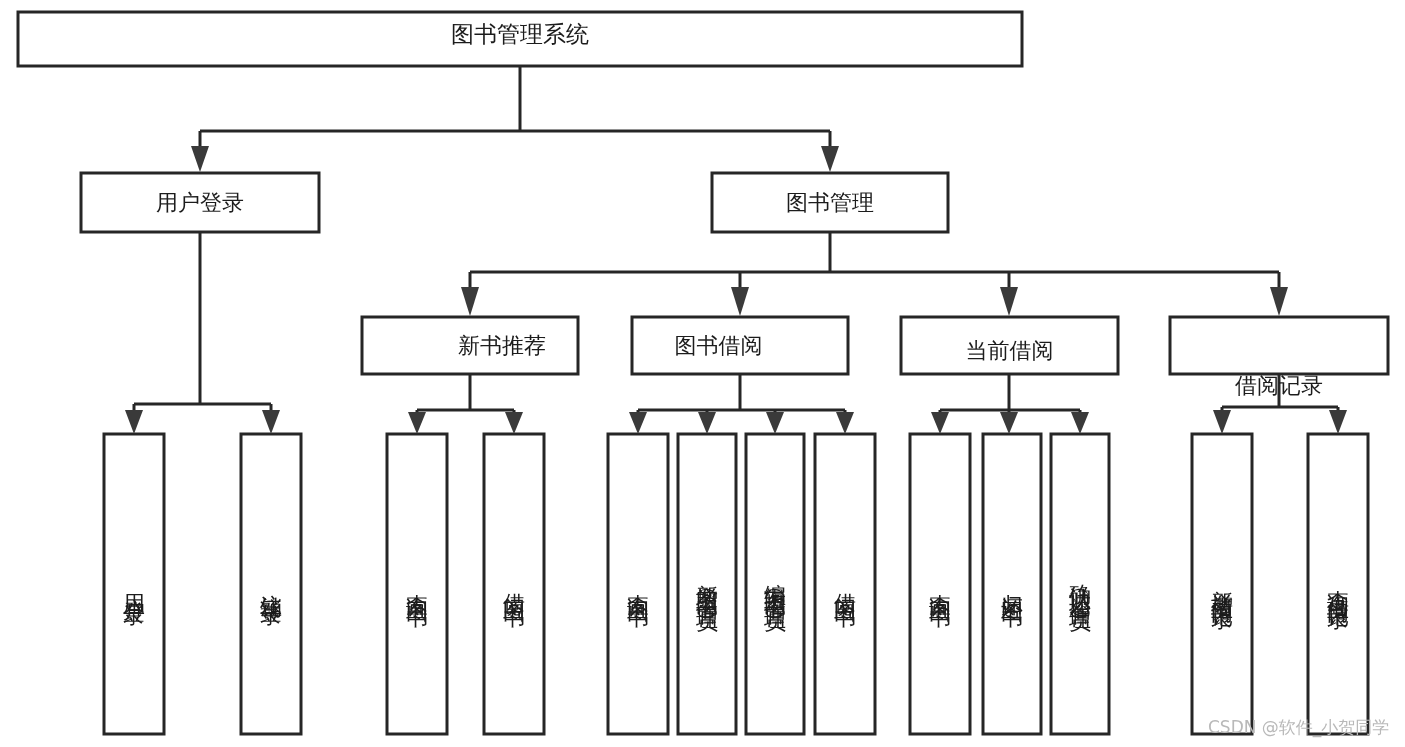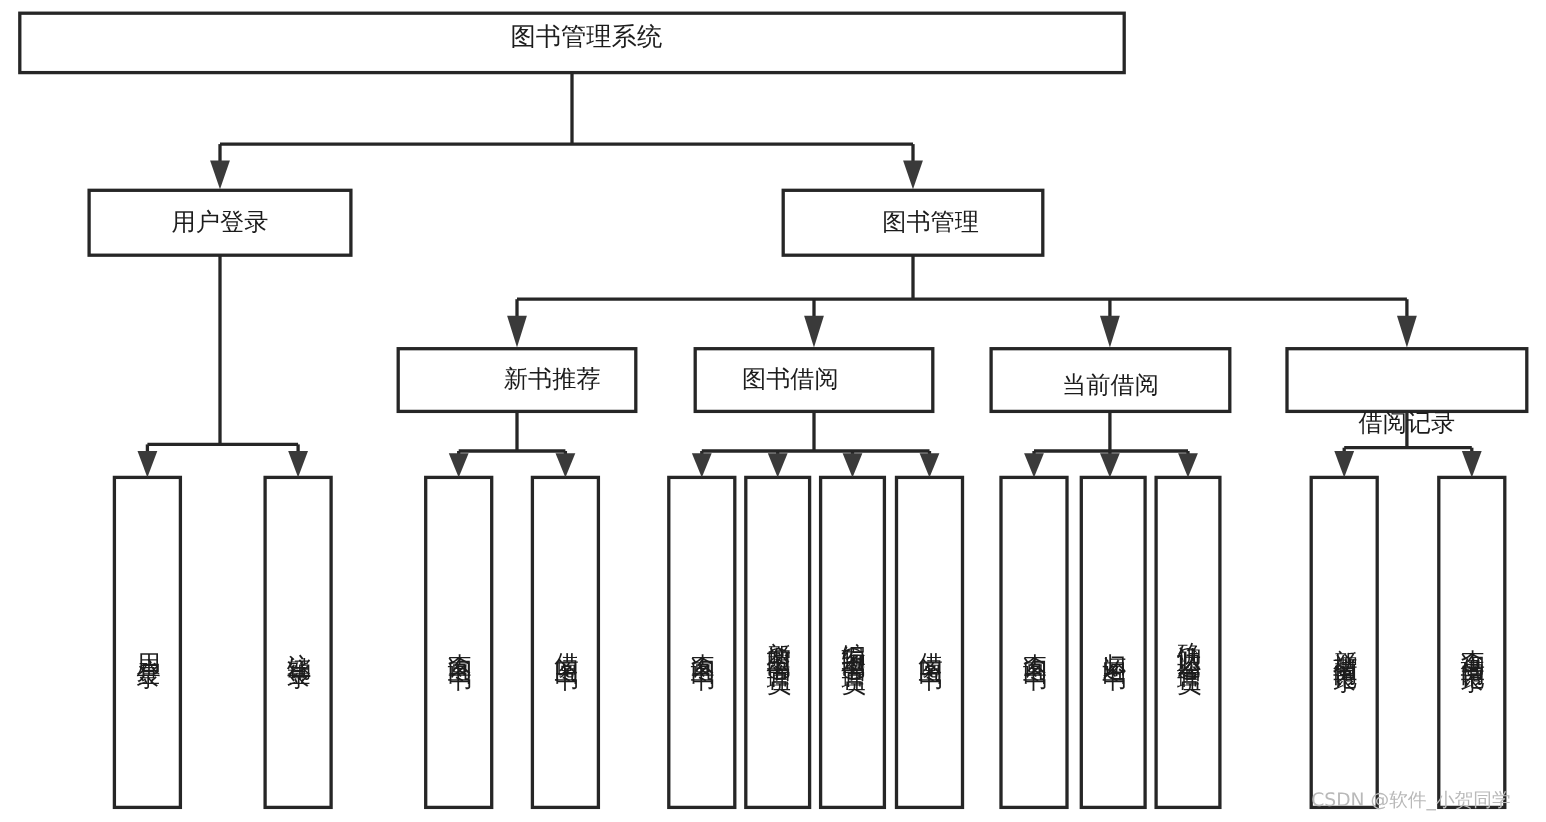--- a/index.html
+++ b/index.html
@@ -69,20 +69,21 @@
   }
   .watermark {
     position: absolute;
     left: 1192px;
     top: 716px;
     font-size: 17px;
     color: #b9b9b9;
     font-family: "DejaVu Sans", sans-serif;
     white-space: nowrap;
     pointer-events: none;
+    padding-left: 16px;
   }
 </style>
 </head>
 <body>
 
 <div id="diagram-root">
 
   <svg id="tree-svg" viewBox="0 0 1405 747" xmlns="http://www.w3.org/2000/svg">
 
     <g id="rect-layer">
@@ -168,23 +169,23 @@
       <path class="edge-line" d="M 1222 407 L 1338 407"></path>
       <path class="edge-line" d="M 1222 407 L 1222 414"></path>
       <path class="edge-line" d="M 1338 407 L 1338 414"></path>
       <polygon class="arrow-head" points="1213,410 1231,410 1222,434"></polygon>
       <polygon class="arrow-head" points="1329,410 1347,410 1338,434"></polygon>
 
     </g>
   </svg>
 
   <div id="label-layer">
-      <div class="node-label root horiz" style="left: 18px; top: 12px; width: 1004px; height: 44px; margin-left: 13px;">图书管理系统</div>
+      <div class="node-label root horiz" style="left: 18px; top: 12px; width: 1004px; height: 44px;">图书管理系统</div>
       <div class="node-label horiz" style="left: 81px; top: 173px; width: 238px; height: 59px;">用户登录</div>
-      <div class="node-label horiz" style="left: 728px; top: 173px; width: 236px; height: 59px;">图书管理</div>
+      <div class="node-label horiz" style="left: 712px; top: 173px; width: 236px; height: 59px;">图书管理</div>
       <div class="node-label horiz" style="left: 362px; top: 317px; width: 216px; height: 57px; padding-left: 32px;">新书推荐</div>
       <div class="node-label horiz" style="left: 632px; top: 317px; width: 173px; height: 57px;">图书借阅</div>
       <div class="node-label horiz" style="left: 901px; top: 317px; width: 217px; height: 67px; border-radius: 28px;">当前借阅</div>
       <div class="node-label horiz" style="left: 1170px; top: 317px; width: 218px; height: 57px; margin-top: 40px;">借阅记录</div>
       <div class="node-label vert" style="left: 104px; top: 434px; width: 60px; height: 300px;">用户登录</div>
       <div class="node-label vert" style="left: 241px; top: 434px; width: 60px; height: 300px;">注销登录</div>
       <div class="node-label vert" style="left: 387px; top: 434px; width: 60px; height: 300px;">查询图书</div>
       <div class="node-label vert" style="left: 484px; top: 434px; width: 60px; height: 300px;">借阅图书</div>
       <div class="node-label vert" style="left: 608px; top: 434px; width: 60px; height: 300px;">查询图书</div>
       <div class="node-label vert" style="left: 678px; top: 434px; width: 58px; height: 300px;">新增图书（管理员）</div>

